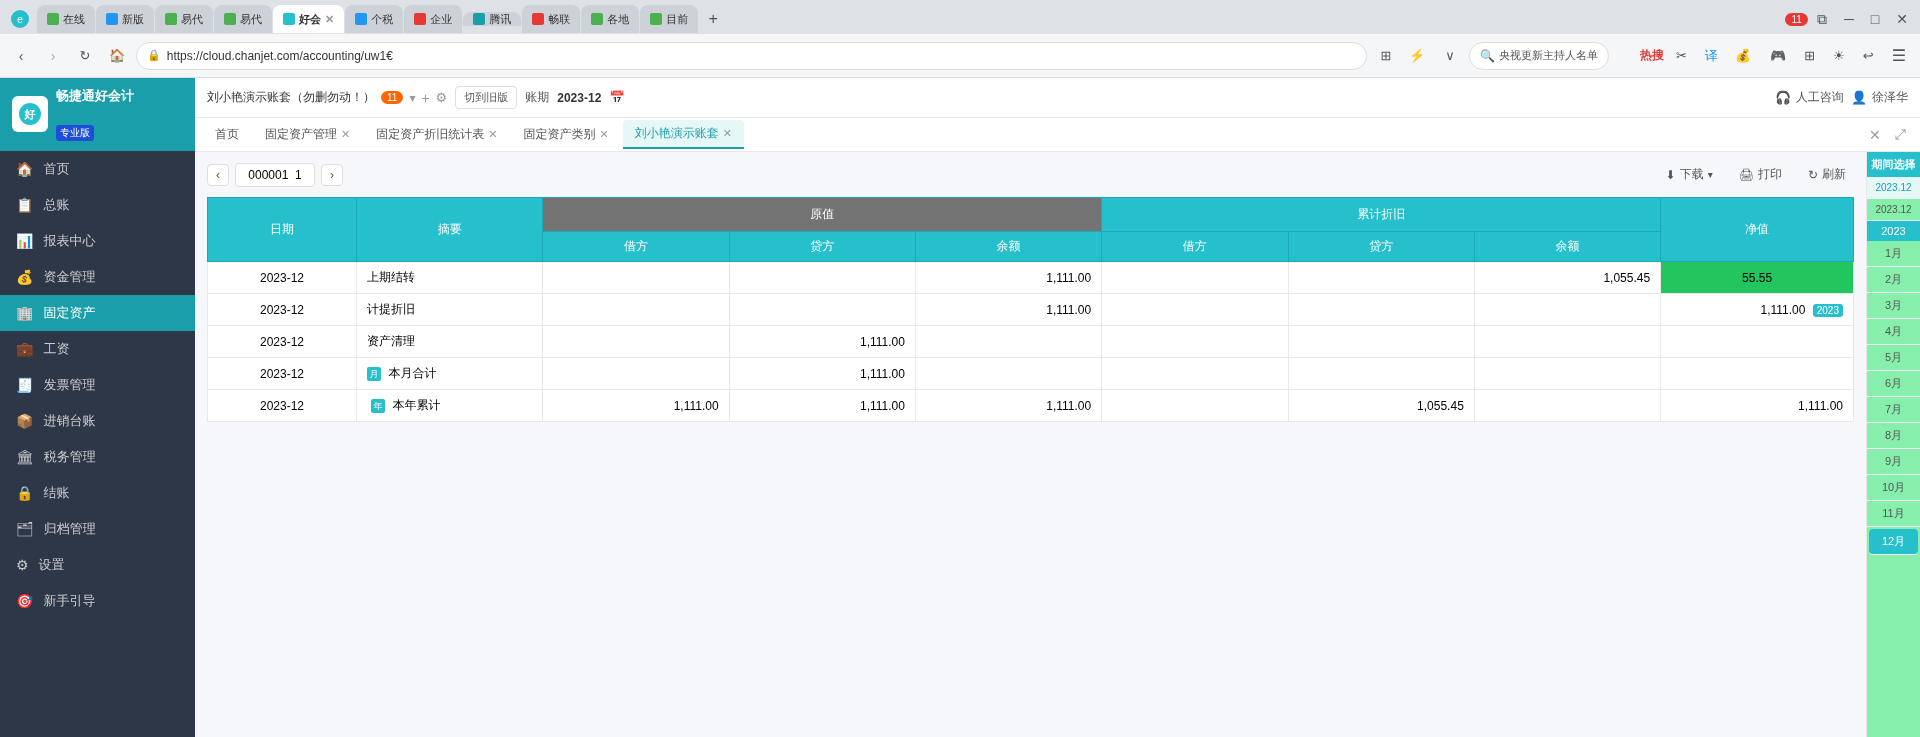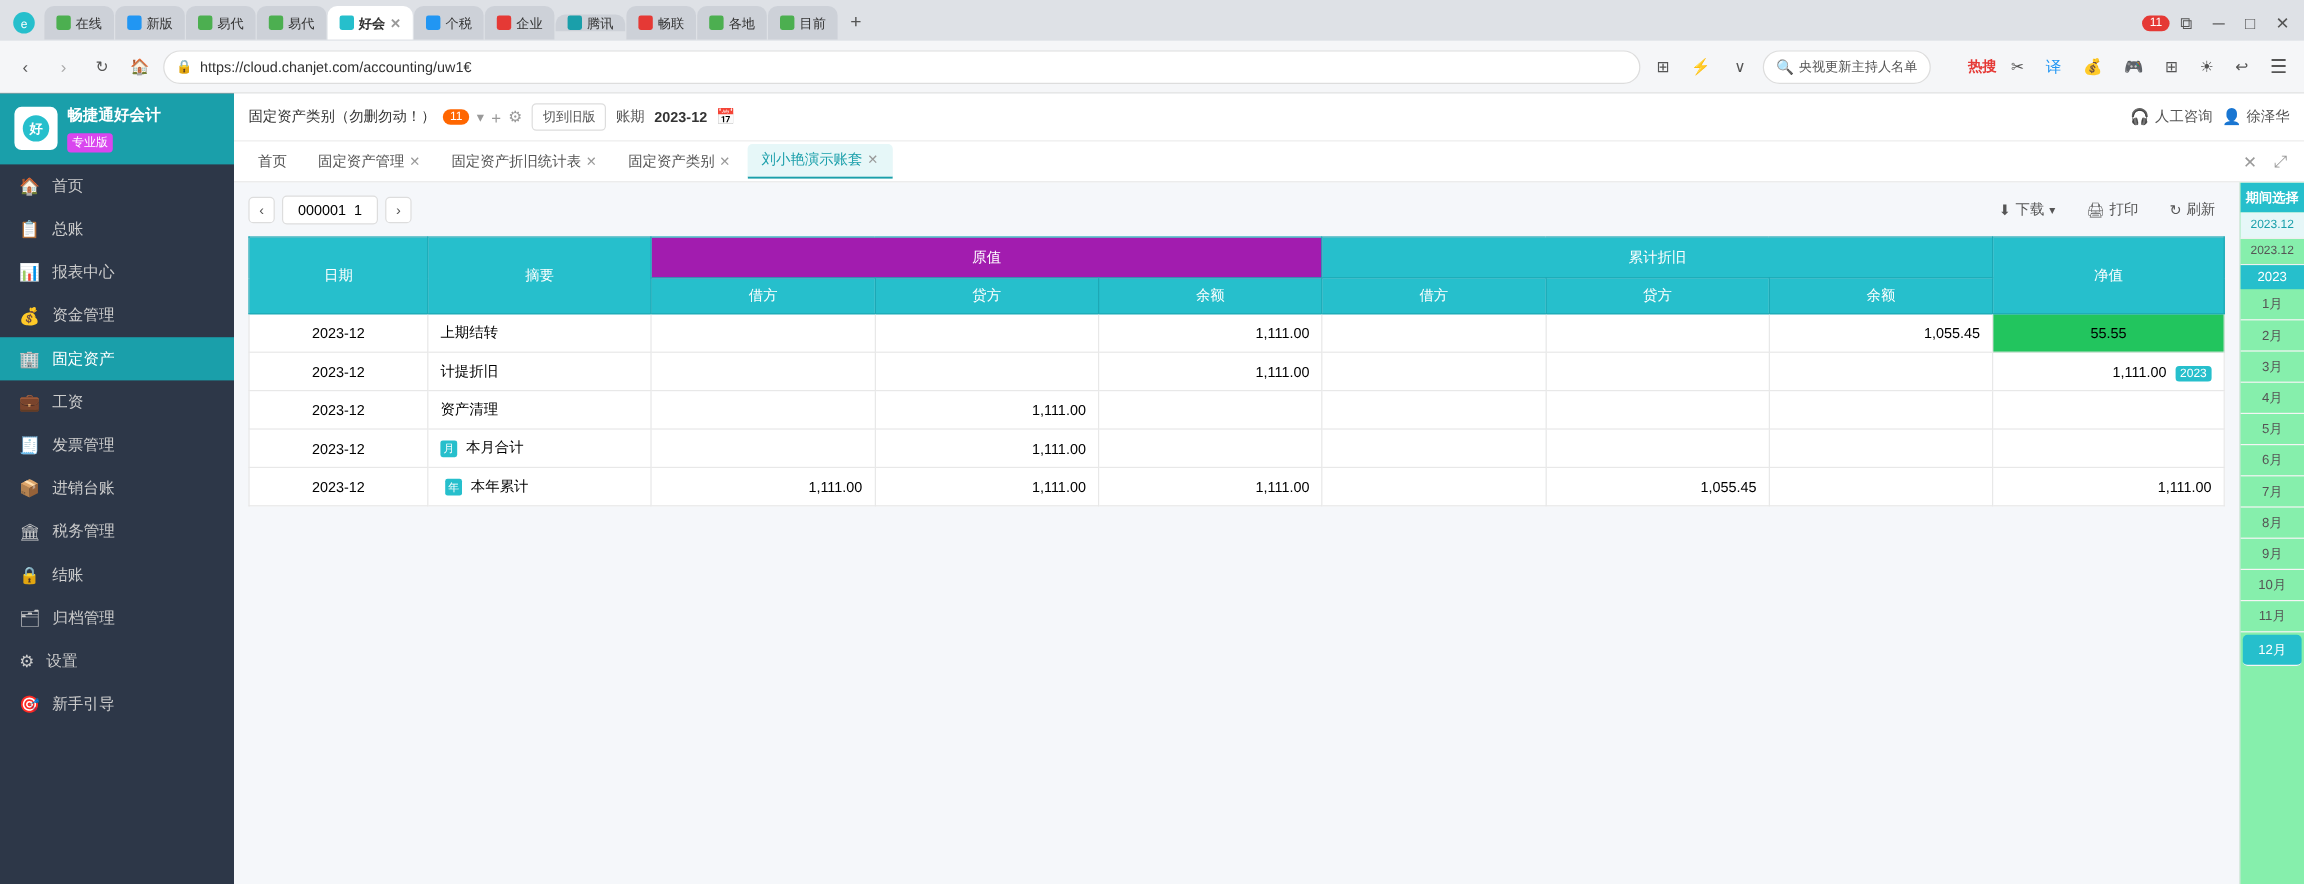--- a/index.html
+++ b/index.html
@@ -105,21 +105,21 @@
   <div style="width:195px;background:#2d3748;color:#fff;display:flex;flex-direction:column;flex-shrink:0;">
     <div style="display:flex;align-items:center;gap:8px;padding:10px 12px;background:#1a9faa;">
       <div style="width:36px;height:36px;background:#fff;border-radius:6px;display:flex;align-items:center;justify-content:center;">
         <svg width="24" height="24" viewBox="0 0 24 24">
             <circle cx="12" cy="12" r="11" fill="#26bfcc"></circle>
             <text x="12" y="16" text-anchor="middle" fill="white" font-size="11" font-weight="bold">好</text>
           </svg>
       </div>
       <div>
         <div style="font-size:13px;font-weight:bold;color:#fff;line-height:1.3;">畅捷通好会计</div>
-        <div style="font-size:10px;background:#d946ef;color:#fff;border-radius:3px;padding:1px 4px;display:inline-block;margin-top:6px;">专业版</div>
+        <div style="font-size:10px;background:#1d4ed8;color:#fff;border-radius:3px;padding:1px 4px;display:inline-block;margin-top:20px;">专业版</div>
       </div>
     </div>
     <div style="flex:1;overflow-y:auto;">
       <div style="display:flex;align-items:center;gap:10px;padding:9px 16px;cursor:pointer;color:#ccc;font-size:13px;">
         <span style="font-size:14px;">🏠</span>
         <span>首页</span>
       </div>
       <div style="display:flex;align-items:center;gap:10px;padding:9px 16px;cursor:pointer;color:#ccc;font-size:13px;">
         <span style="font-size:14px;">📋</span>
         <span>总账</span>
@@ -168,21 +168,21 @@
         <span style="font-size:14px;">🎯</span>
         <span>新手引导</span>
       </div>
     </div>
   </div>
 
   <div style="flex:1;display:flex;flex-direction:column;background:#f5f7fa;overflow:hidden;">
 
     <div style="display:flex;align-items:center;height:40px;background:#fff;border-bottom:1px solid #e8e8e8;padding:0 12px;gap:8px;">
       <div style="display:flex;align-items:center;gap:6px;font-size:12px;color:#333;">
-        <span>固定资产类别（勿删勿动！）</span>
+        <span>刘小艳演示账套（勿删勿动！）</span>
         <span style="background:#ff6600;color:#fff;border-radius:10px;padding:1px 6px;font-size:10px;">11</span>
         <span style="color:#999;cursor:pointer;">▾</span>
         <span style="color:#999;cursor:pointer;font-size:14px;">+</span>
         <span style="color:#999;cursor:pointer;font-size:13px;">⚙</span>
       </div>
       <div style="border:1px solid #ddd;border-radius:4px;padding:3px 8px;font-size:11px;color:#555;cursor:pointer;background:#fff;">切到旧版</div>
       <span style="font-size:12px;color:#555;">账期</span>
       <span style="font-size:12px;color:#333;font-weight:bold;">2023-12</span>
       <span style="font-size:13px;color:#999;cursor:pointer;">📅</span>
       <div style="flex:1;"></div>
@@ -246,21 +246,21 @@
               <span>刷新</span>
             </div>
           </div>
         </div>
 
         <table style="width:100%;border-collapse:collapse;font-size:12px;">
           <thead>
             <tr>
               <th rowspan="2" style="background:#26bfcc;color:#fff;padding:8px 10px;text-align:center;border:1px solid #1da8b5;font-weight:normal;white-space:nowrap;min-width:80px;">日期</th>
               <th rowspan="2" style="background:#26bfcc;color:#fff;padding:8px 10px;text-align:center;border:1px solid #1da8b5;font-weight:normal;white-space:nowrap;min-width:100px;">摘要</th>
-              <th colspan="3" style="background:#a21caf;color:#fff;padding:8px 10px;text-align:center;border:1px solid #1da8b5;font-weight:normal;">原值</th>
+              <th colspan="3" style="background:#737373;color:#fff;padding:8px 10px;text-align:center;border:1px solid #1da8b5;font-weight:normal;">原值</th>
               <th colspan="3" style="background:#26bfcc;color:#fff;padding:8px 10px;text-align:center;border:1px solid #1da8b5;font-weight:normal;">累计折旧</th>
               <th rowspan="2" style="background:#26bfcc;color:#fff;padding:8px 10px;text-align:center;border:1px solid #1da8b5;font-weight:normal;white-space:nowrap;min-width:100px;">净值</th>
             </tr>
             <tr>
               <th style="background:#26bfcc;color:#fff;padding:6px 10px;text-align:center;border:1px solid #1da8b5;font-weight:normal;min-width:100px;">借方</th>
               <th style="background:#26bfcc;color:#fff;padding:6px 10px;text-align:center;border:1px solid #1da8b5;font-weight:normal;min-width:100px;">贷方</th>
               <th style="background:#26bfcc;color:#fff;padding:6px 10px;text-align:center;border:1px solid #1da8b5;font-weight:normal;min-width:100px;">余额</th>
               <th style="background:#26bfcc;color:#fff;padding:6px 10px;text-align:center;border:1px solid #1da8b5;font-weight:normal;min-width:100px;">借方</th>
               <th style="background:#26bfcc;color:#fff;padding:6px 10px;text-align:center;border:1px solid #1da8b5;font-weight:normal;min-width:100px;">贷方</th>
               <th style="background:#26bfcc;color:#fff;padding:6px 10px;text-align:center;border:1px solid #1da8b5;font-weight:normal;min-width:100px;">余额</th>

